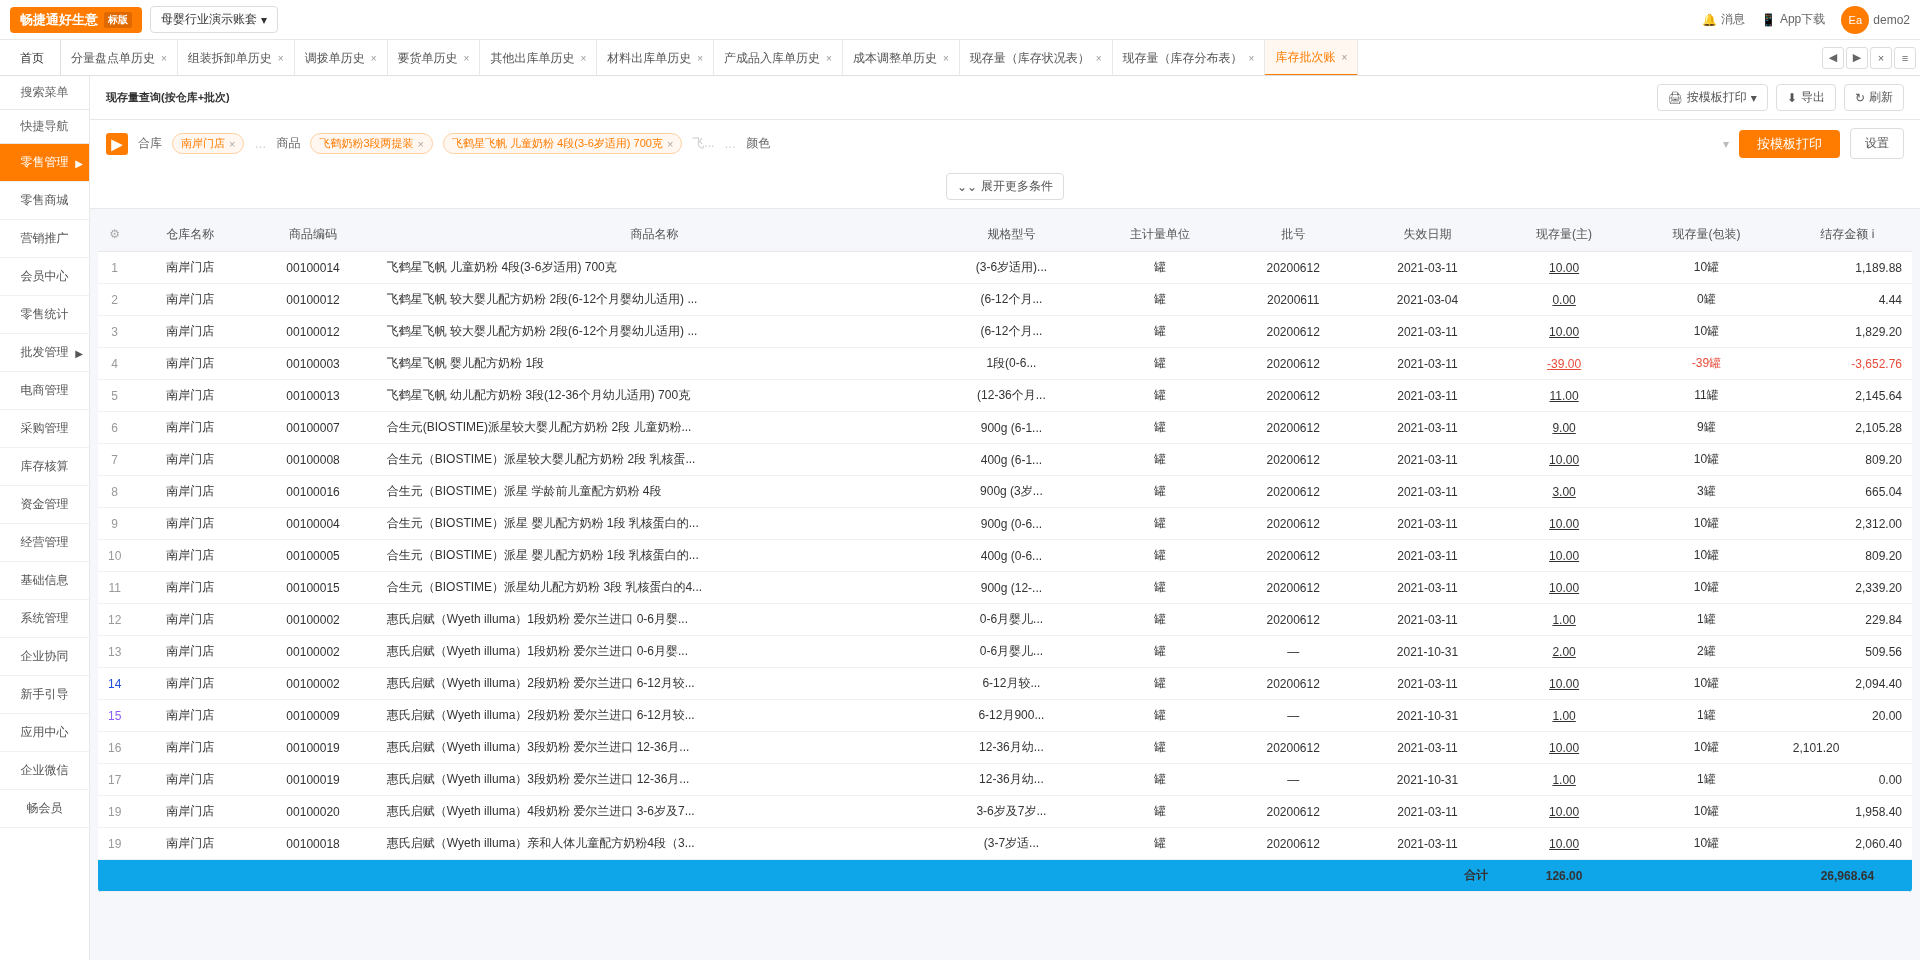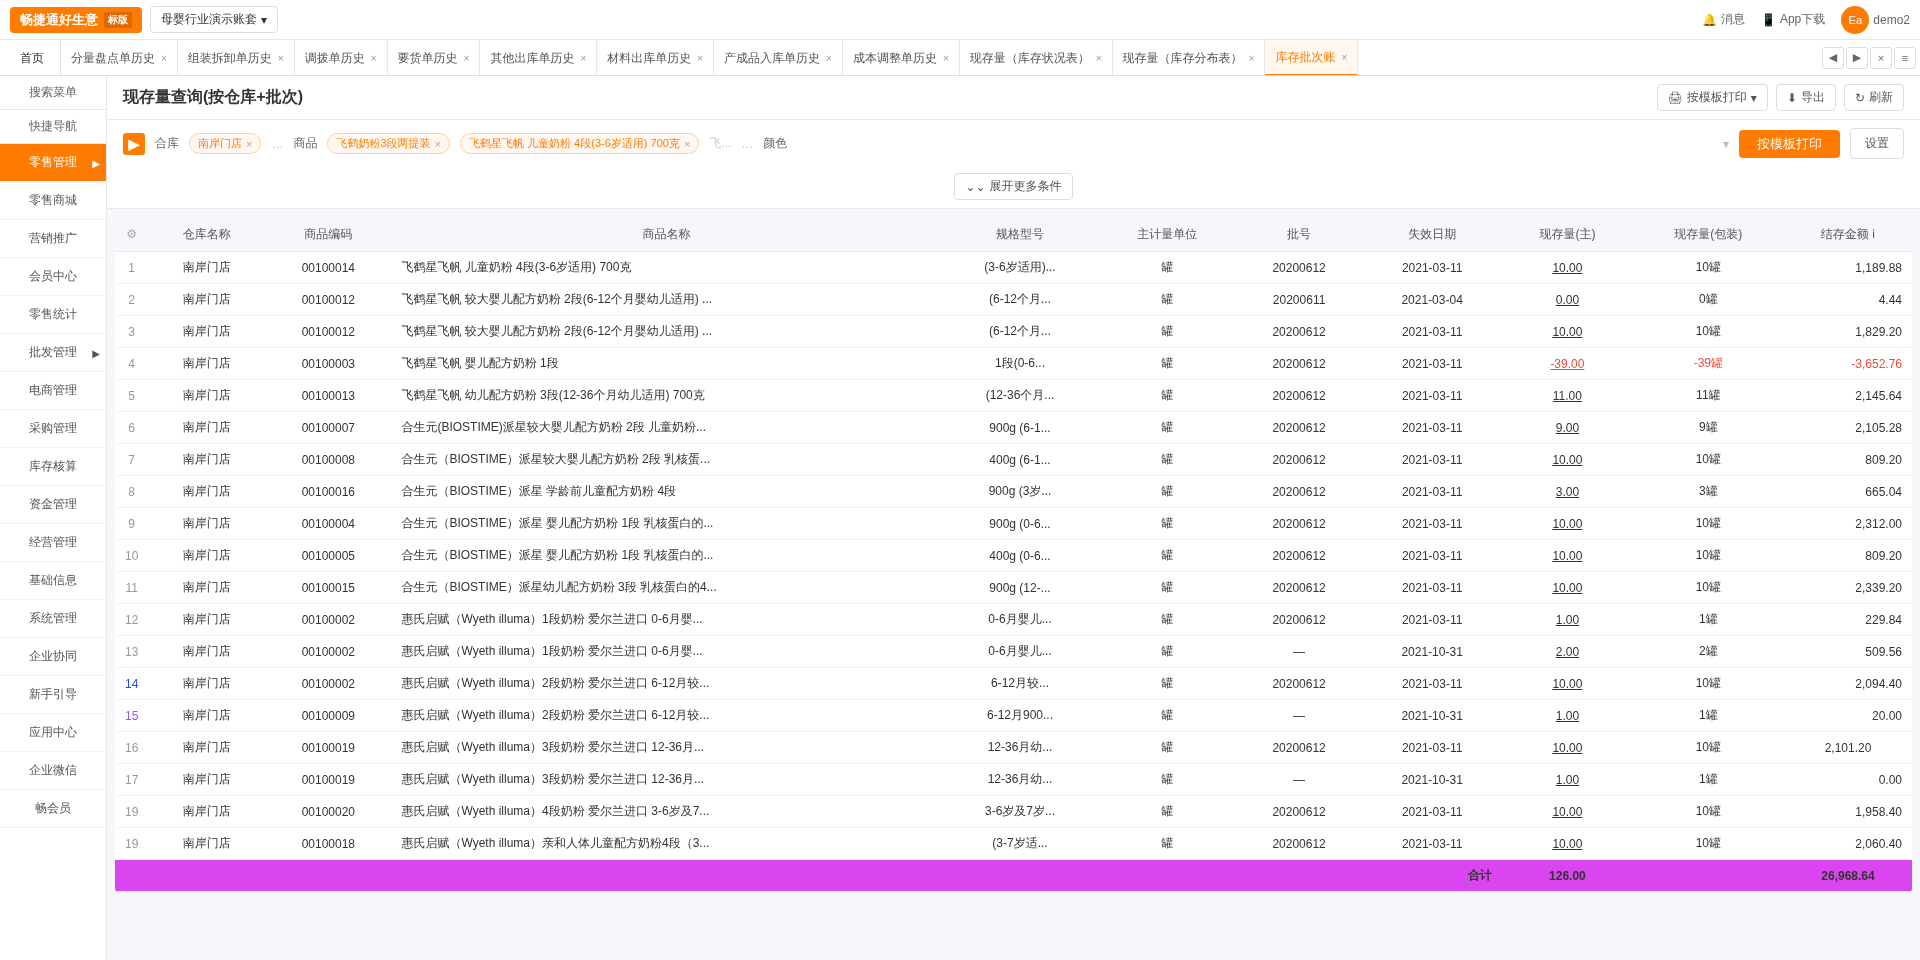--- a/index.html
+++ b/index.html
@@ -52,21 +52,21 @@
       width: 22px; height: 22px; border: 1px solid #ddd; border-radius: 3px;
       display: flex; align-items: center; justify-content: center; cursor: pointer;
       background: #fff; color: #666; font-size: 11px;
     }
 
     
     .main-layout { display: flex; height: calc(960px - 40px - 36px); }
 
     
     .sidebar {
-      width: 107px; background: #fff; border-right: 1px solid #e8e8e8;
+      width: 90px; background: #fff; border-right: 1px solid #e8e8e8;
       display: flex; flex-direction: column;
     }
     .sidebar-search {
       padding: 8px; border-bottom: 1px solid #e8e8e8; text-align: center;
     }
     .sidebar-search span { font-size: 12px; color: #666; }
     .sidebar-quick {
       padding: 8px; border-bottom: 1px solid #e8e8e8; text-align: center;
     }
     .sidebar-quick span { font-size: 12px; color: #666; }
@@ -83,21 +83,21 @@
     }
 
     
     .content-area { flex: 1; display: flex; flex-direction: column; overflow: hidden; background: #f5f7fa; }
 
     
     .page-header {
       background: #fff; padding: 8px 16px; border-bottom: 1px solid #e8e8e8;
       display: flex; align-items: center; justify-content: space-between;
     }
-    .page-title { font-size: 16px; font-weight: bold; color: #333; }
+    .page-title { font-size: 11px; font-weight: bold; color: #333; }
     .page-header-actions { display: flex; align-items: center; gap: 8px; }
     .btn-print {
       display: flex; align-items: center; gap: 4px; padding: 4px 10px;
       border: 1px solid #ddd; border-radius: 4px; cursor: pointer; background: #fff;
       color: #555; font-size: 12px;
     }
     .btn-export {
       display: flex; align-items: center; gap: 4px; padding: 4px 10px;
       border: 1px solid #ddd; border-radius: 4px; cursor: pointer; background: #fff;
       color: #555; font-size: 12px;
@@ -140,21 +140,21 @@
     td {
       padding: 7px 10px; text-align: center; font-size: 12px; color: #333;
       border-bottom: 1px solid #f0f0f0; white-space: nowrap;
     }
     .underline { text-decoration: underline; color: #333; cursor: pointer; }
     .red { color: #e74c3c; }
     .col-icon { width: 30px; }
     .settings-icon { color: #aaa; cursor: pointer; }
 
     
-    .summary-row td { background: #d946ef; font-weight: bold; }
+    .summary-row td { background: #0ea5e9; font-weight: bold; }
 
     
     ::-webkit-scrollbar { width: 6px; height: 6px; }
     ::-webkit-scrollbar-thumb { background: #ccc; border-radius: 3px; }
   </style>
 </head>
 <body>
 
 <div class="top-bar">
   <div class="logo-area">
@@ -581,21 +581,21 @@
     <td style="color:#999;">16</td>
     <td>南岸门店</td>
     <td>00100019</td>
     <td style="text-align:left;max-width:320px;overflow:hidden;text-overflow:ellipsis;">惠氏启赋（Wyeth illuma）3段奶粉 爱尔兰进口 12-36月...</td>
     <td>12-36月幼...</td>
     <td>罐</td>
     <td>20200612</td>
     <td>2021-03-11</td>
     <td class="underline" style="text-decoration:underline;">10.00</td>
     <td class="">10罐</td>
-    <td class="" style="text-align:center;">2,101.20</td>
+    <td class="" style="text-align:left;">2,101.20</td>
   </tr>
             <tr>
     <td style="color:#999;">17</td>
     <td>南岸门店</td>
     <td>00100019</td>
     <td style="text-align:left;max-width:320px;overflow:hidden;text-overflow:ellipsis;">惠氏启赋（Wyeth illuma）3段奶粉 爱尔兰进口 12-36月...</td>
     <td>12-36月幼...</td>
     <td>罐</td>
     <td>—</td>
     <td>2021-10-31</td>

